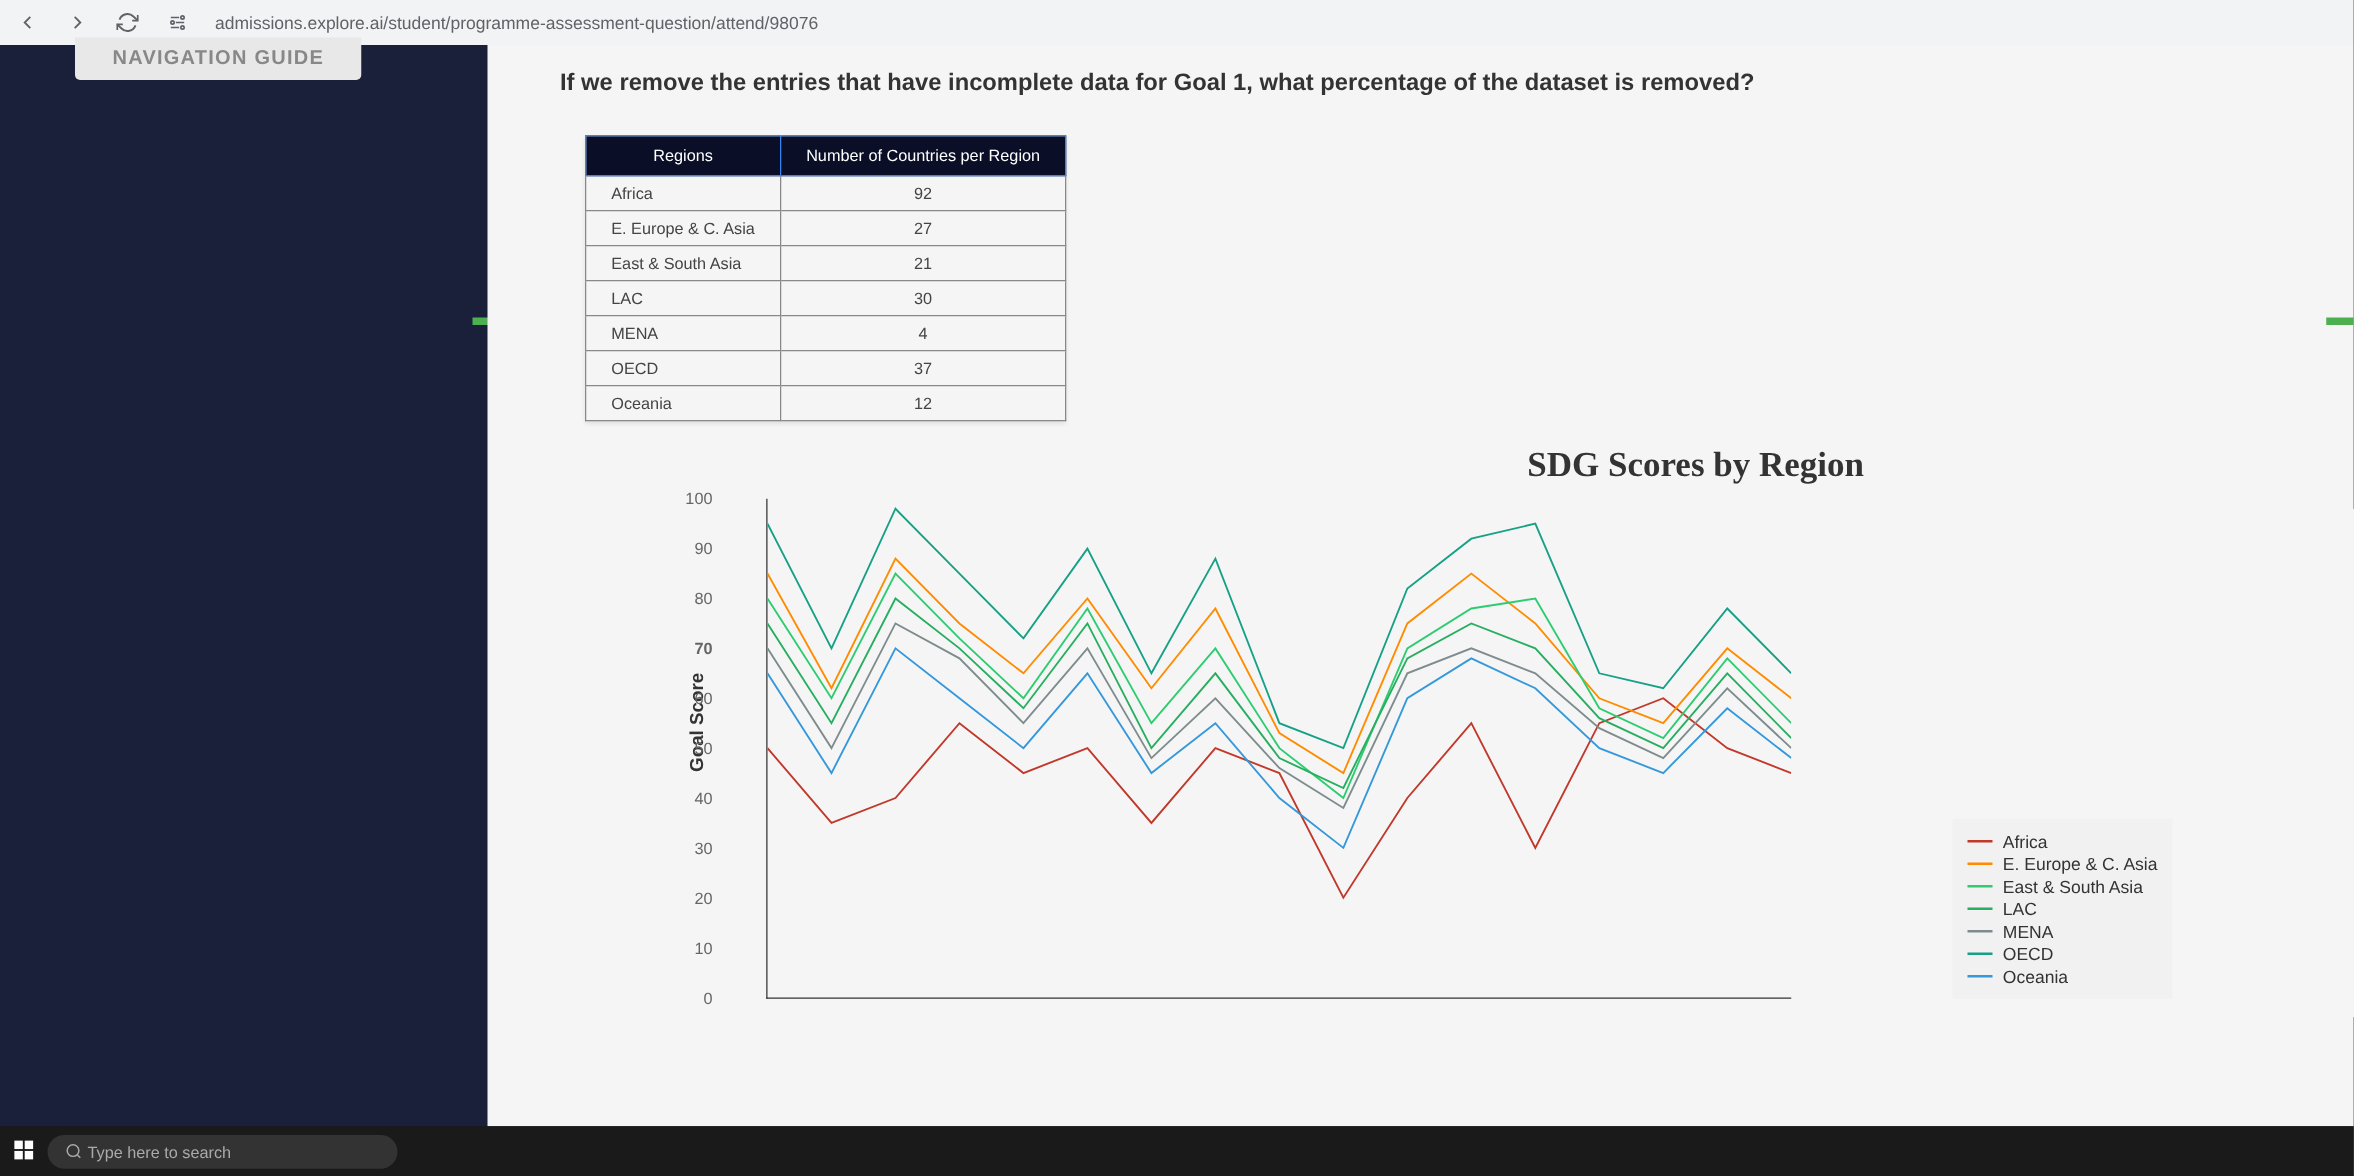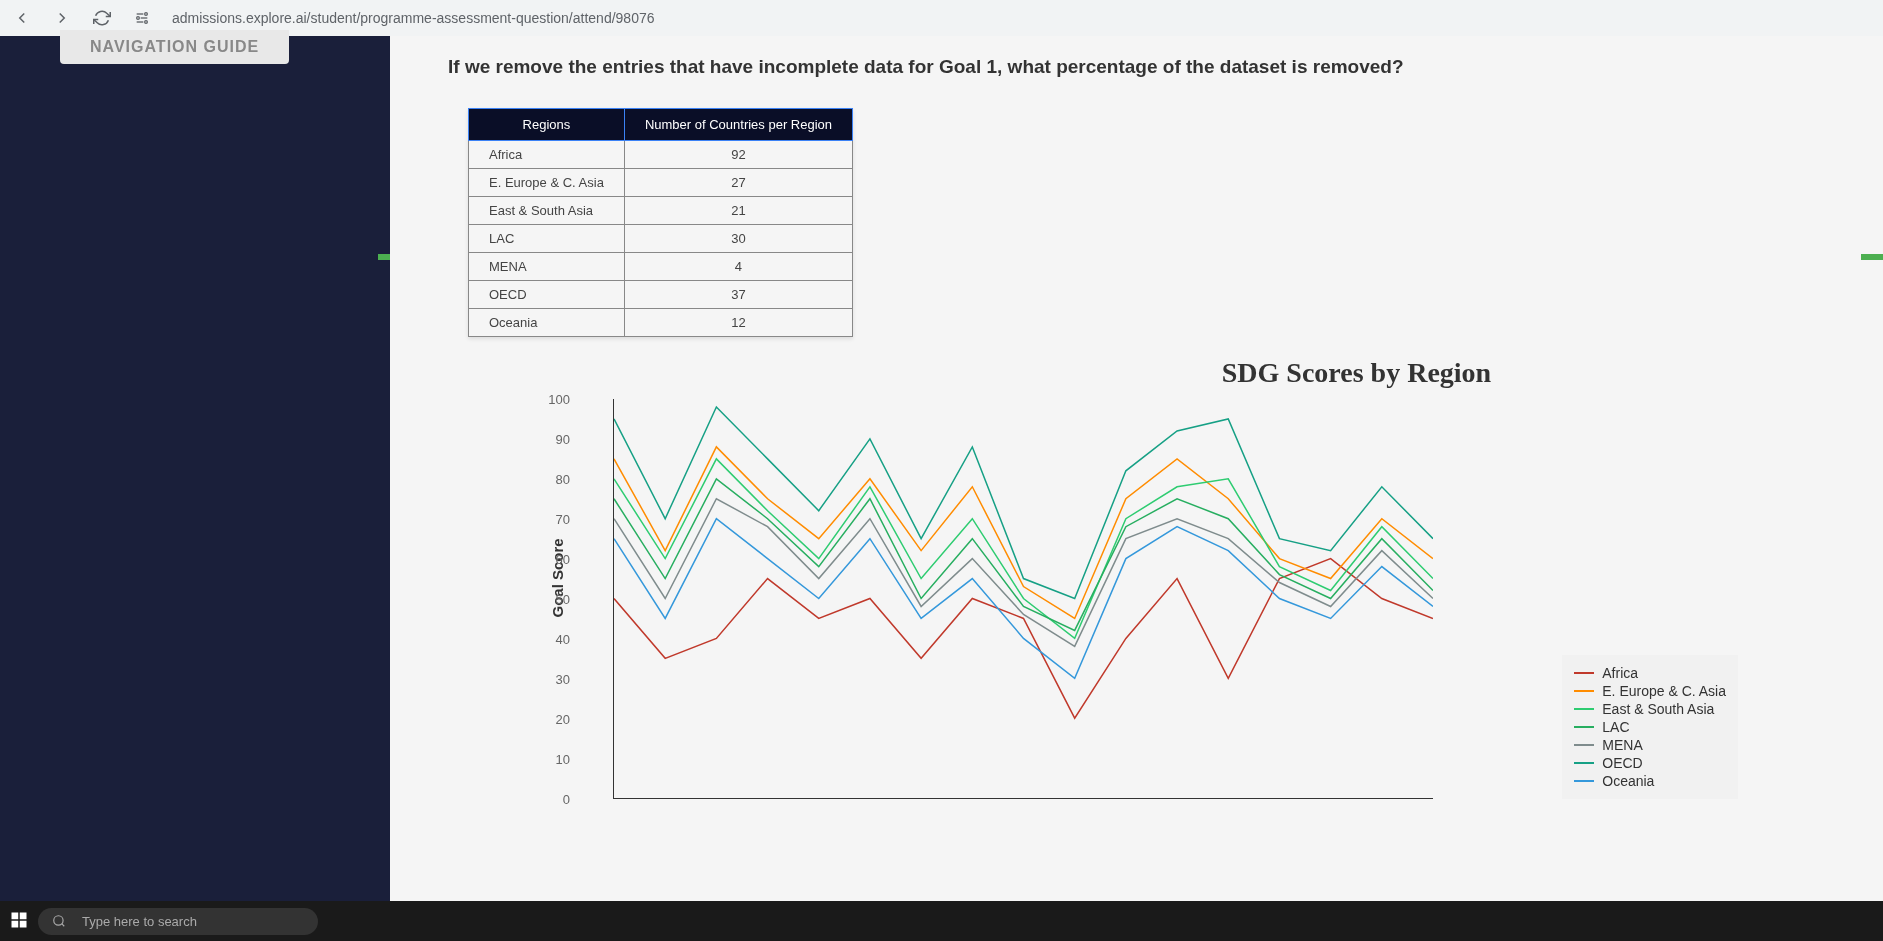--- a/index.html
+++ b/index.html
@@ -185,21 +185,21 @@
   color: white;
 }
 .search-box {
   background: #333;
   border-radius: 20px;
   padding: 6px 14px;
   color: #aaa;
   font-size: 13px;
   display: flex;
   align-items: center;
-  gap: 16px;
+  gap: 4px;
   width: 280px;
 }
 svg.line-chart {
   position: absolute;
   left: 0;
   top: 0;
   width: 100%;
   height: 100%;
 }
 </style>
@@ -290,21 +290,21 @@
       <div class="chart-area">
         <div class="y-label">Goal Score</div>
         <div class="y-ticks" id="y-ticks">
             <div class="y-tick" style="top: 400px;">0</div>
             <div class="y-tick" style="top: 360px;">10</div>
             <div class="y-tick" style="top: 320px;">20</div>
             <div class="y-tick" style="top: 280px;">30</div>
             <div class="y-tick" style="top: 240px;">40</div>
             <div class="y-tick" style="top: 200px;">50</div>
             <div class="y-tick" style="top: 160px;">60</div>
-            <div class="y-tick" style="top: 120px;">70</div>
+            <div class="y-tick" style="top: 120px; font-weight: bold;">70</div>
             <div class="y-tick" style="top: 80px;">80</div>
             <div class="y-tick" style="top: 40px;">90</div>
             <div class="y-tick" style="top: 0px; text-align: right;">100</div>
           </div>
         <div class="plot">
           <svg class="line-chart" id="line-chart" viewBox="0 0 820 400" preserveAspectRatio="none">
               <polyline points="0,200 51.25,260 102.5,240 153.75,179.99999999999997 205,220.00000000000003 256.25,200 307.5,260 358.75,200 410,220.00000000000003 461.25,320 512.5,240 563.75,179.99999999999997 615,280 666.25,179.99999999999997 717.5,160 768.75,200 820,220.00000000000003" fill="none" stroke="#c0392b" stroke-width="1.5"></polyline>
               <polyline points="0,60.00000000000001 51.25,152 102.5,48 153.75,100 205,140 256.25,79.99999999999999 307.5,152 358.75,87.99999999999999 410,188 461.25,220.00000000000003 512.5,100 563.75,60.00000000000001 615,100 666.25,160 717.5,179.99999999999997 768.75,120.00000000000001 820,160" fill="none" stroke="#ff8c00" stroke-width="1.5"></polyline>
               <polyline points="0,79.99999999999999 51.25,160 102.5,60.00000000000001 153.75,112.00000000000001 205,160 256.25,87.99999999999999 307.5,179.99999999999997 358.75,120.00000000000001 410,200 461.25,240 512.5,120.00000000000001 563.75,87.99999999999999 615,79.99999999999999 666.25,168.00000000000003 717.5,192 768.75,127.99999999999999 820,179.99999999999997" fill="none" stroke="#2ecc71" stroke-width="1.5"></polyline>
               <polyline points="0,100 51.25,179.99999999999997 102.5,79.99999999999999 153.75,120.00000000000001 205,168.00000000000003 256.25,100 307.5,200 358.75,140 410,208 461.25,232.00000000000003 512.5,127.99999999999999 563.75,100 615,120.00000000000001 666.25,175.99999999999997 717.5,200 768.75,140 820,192" fill="none" stroke="#27ae60" stroke-width="1.5"></polyline>

